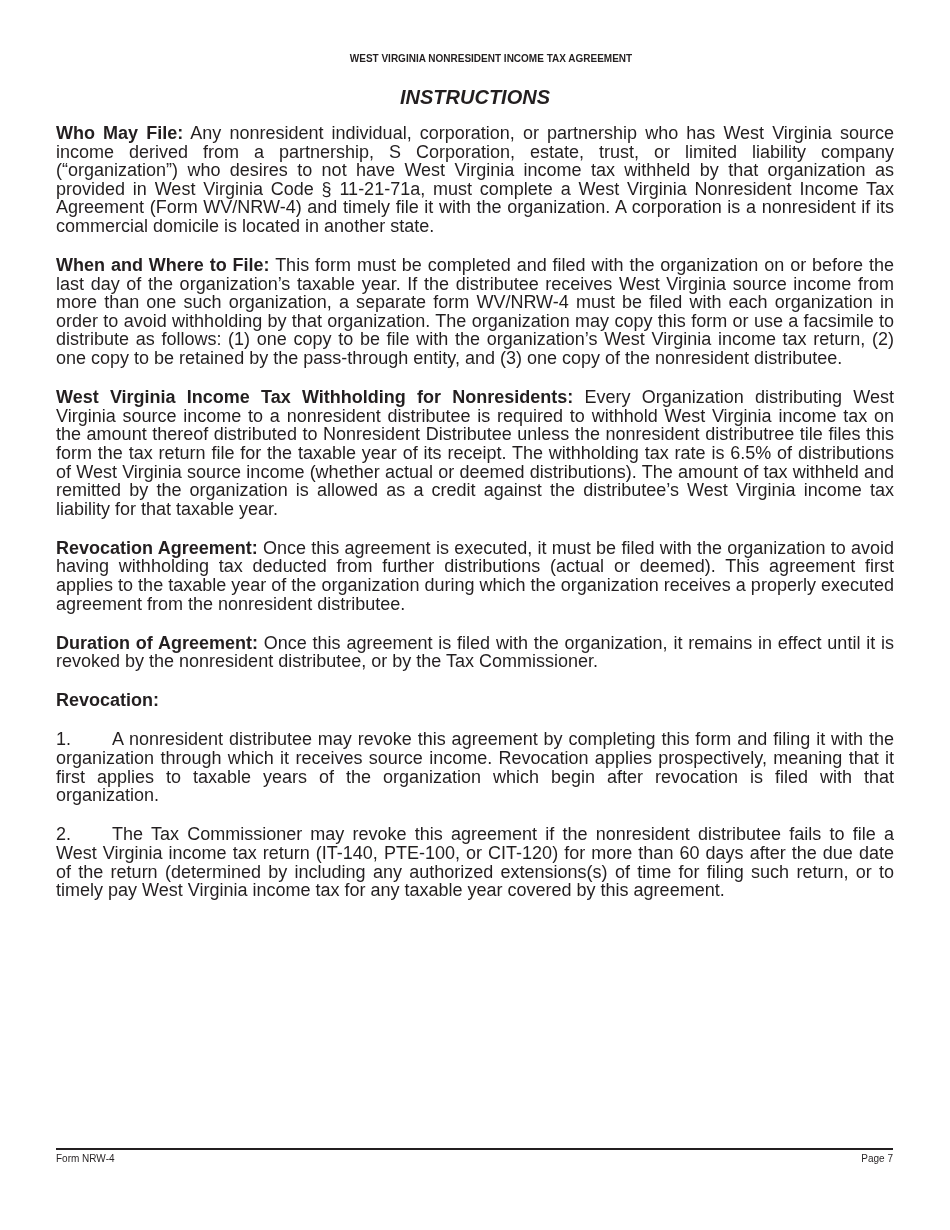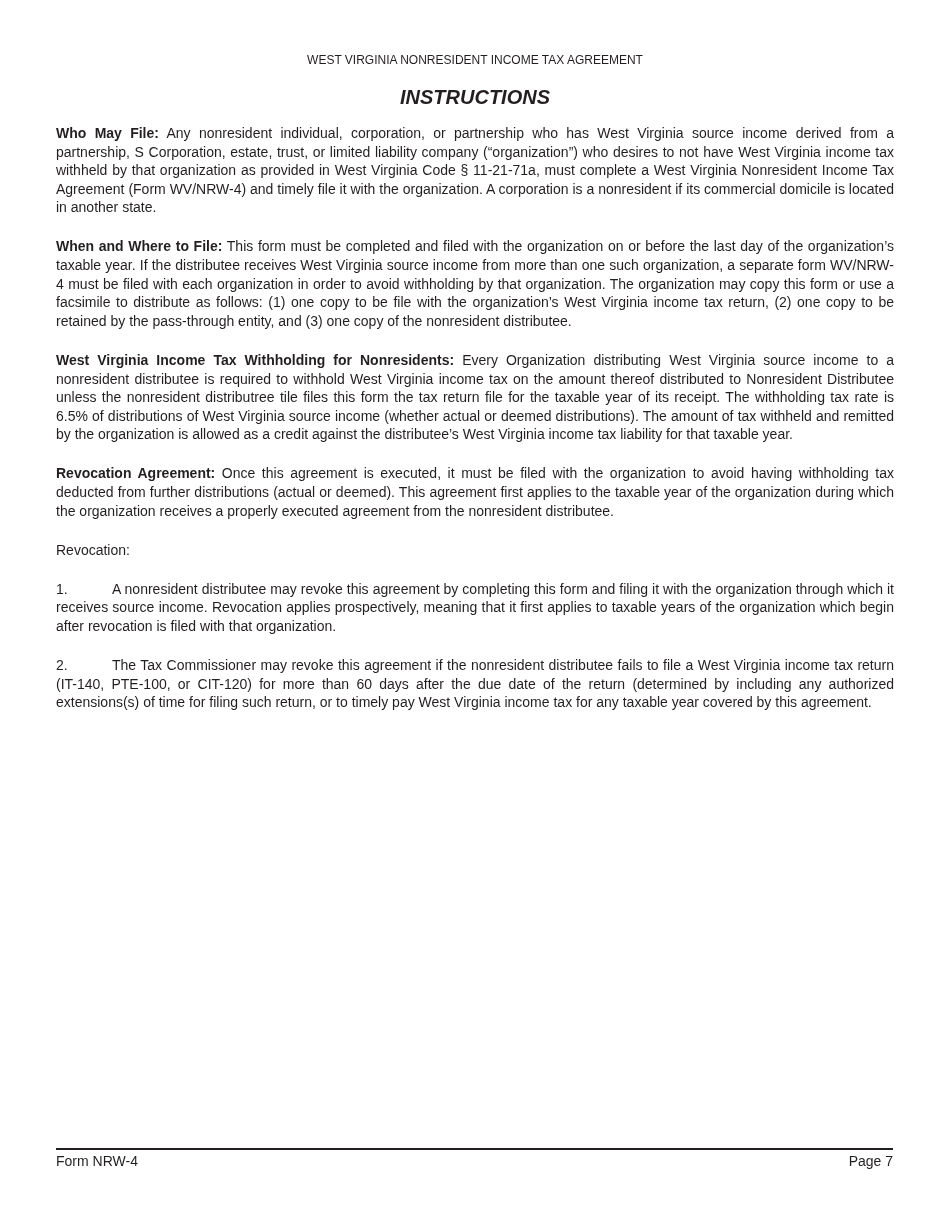--- a/index.html
+++ b/index.html
@@ -1,46 +1,47 @@
 <!DOCTYPE html>
 <html><head>
 <meta charset="utf-8">
 <style>
   html, body { margin: 0; padding: 0; background: #ffffff; }
   body { width: 950px; height: 1230px; position: relative; overflow: hidden;
          font-family: "Liberation Sans", sans-serif; color: #231f20; }
   .page { position: absolute; left: 56px; top: 0; width: 838px; }
-  .title { position: absolute; top: 53px; left: 0; width: 838px; text-align: center;
-           font-weight: normal; font-size: 12px; letter-spacing: 0px; }
+  .title { position: absolute; top: 53px; left: 16px; width: 838px; text-align: center;
+           font-weight: bold; font-size: 10px; letter-spacing: 0px; }
   .subtitle { position: absolute; top: 86px; left: 0; width: 838px; text-align: center;
               font-weight: bold; font-style: italic; font-size: 20px; }
-  .body { position: absolute; top: 124px; left: 0; width: 838px; font-size: 14px;
+  .body { position: absolute; top: 124px; left: 0; width: 838px; font-size: 18px;
           line-height: 18.6px; text-align: justify; }
   .para { margin: 0 0 20.5px 0; }
   .para b { font-weight: bold; }
-  .heading { font-weight: normal; margin: 0 0 20.5px 0; }
+  .heading { font-weight: bold; margin: 0 0 20.5px 0; }
   .num { display: inline-block; width: 56px; }
   .footer-rule { position: absolute; left: 56px; top: 1148px; width: 837px; height: 2px; background: #231f20; }
-  .footer { position: absolute; left: 56px; top: 1153px; width: 837px; height: 20px; font-size: 14px; }
+  .footer { position: absolute; left: 56px; top: 1153px; width: 837px; height: 20px; font-size: 10px; }
   .f-left { position: absolute; left: 0; top: 0; }
   .f-center { position: absolute; left: 0; width: 837px; text-align: center; top: 0; }
   .f-right { position: absolute; right: 0; top: 0; }
 </style>
 </head>
 <body>
 
 <div class="page">
   <div class="title">WEST VIRGINIA NONRESIDENT INCOME TAX AGREEMENT</div>
   <div class="subtitle">INSTRUCTIONS</div>
 
   <div class="body">
     <p class="para"><b>Who May File:</b><span> Any nonresident individual, corporation, or partnership who has West Virginia source income derived from a partnership, S Corporation, estate, trust, or limited liability company (“organization”) who desires to not have West Virginia income tax withheld by that organization as provided in West Virginia Code § 11-21-71a, must complete a West Virginia Nonresident Income Tax Agreement (Form WV/NRW-4) and timely file it with the organization. A corporation is a nonresident if its commercial domicile is located in another state.</span></p>
     <p class="para"><b>When and Where to File:</b><span> This form must be completed and filed with the organization on or before the last day of the organization’s taxable year. If the distributee receives West Virginia source income from more than one such organization, a separate form WV/NRW-4 must be filed with each organization in order to avoid withholding by that organization. The organization may copy this form or use a facsimile to distribute as follows: (1) one copy to be file with the organization’s West Virginia income tax return, (2) one copy to be retained by the pass-through entity, and (3) one copy of the nonresident distributee.</span></p>
     <p class="para"><b>West Virginia Income Tax Withholding for Nonresidents:</b><span> Every Organization distributing West Virginia source income to a nonresident distributee is required to withhold West Virginia income tax on the amount thereof distributed to Nonresident Distributee unless the nonresident distributree tile files this form the tax return file for the taxable year of its receipt. The withholding tax rate is 6.5% of distributions of West Virginia source income (whether actual or deemed distributions). The amount of tax withheld and remitted by the organization is allowed as a credit against the distributee’s West Virginia income tax liability for that taxable year.</span></p>
     <p class="para"><b>Revocation Agreement:</b><span> Once this agreement is executed, it must be filed with the organization to avoid having withholding tax deducted from further distributions (actual or deemed). This agreement first applies to the taxable year of the organization during which the organization receives a properly executed agreement from the nonresident distributee.</span></p>
+    <p class="para"><b>Duration of Agreement:</b><span> Once this agreement is filed with the organization, it remains in effect until it is revoked by the nonresident distributee, or by the Tax Commissioner.</span></p>
 
     <p class="heading">Revocation:</p>
     <p class="para"><span class="num">1.</span><span>A nonresident distributee may revoke this agreement by completing this form and filing it with the organization through which it receives source income. Revocation applies prospectively, meaning that it first applies to taxable years of the organization which begin after revocation is filed with that organization.</span></p>
     <p class="para"><span class="num">2.</span><span>The Tax Commissioner may revoke this agreement if the nonresident distributee fails to file a West Virginia income tax return (IT-140, PTE-100, or CIT-120) for more than 60 days after the due date of the return (determined by including any authorized extensions(s) of time for filing such return, or to timely pay West Virginia income tax for any taxable year covered by this agreement.</span></p>
   </div>
 </div>
 
 <div class="footer-rule"></div>
 <div class="footer">
   <span class="f-left">Form NRW-4</span>

